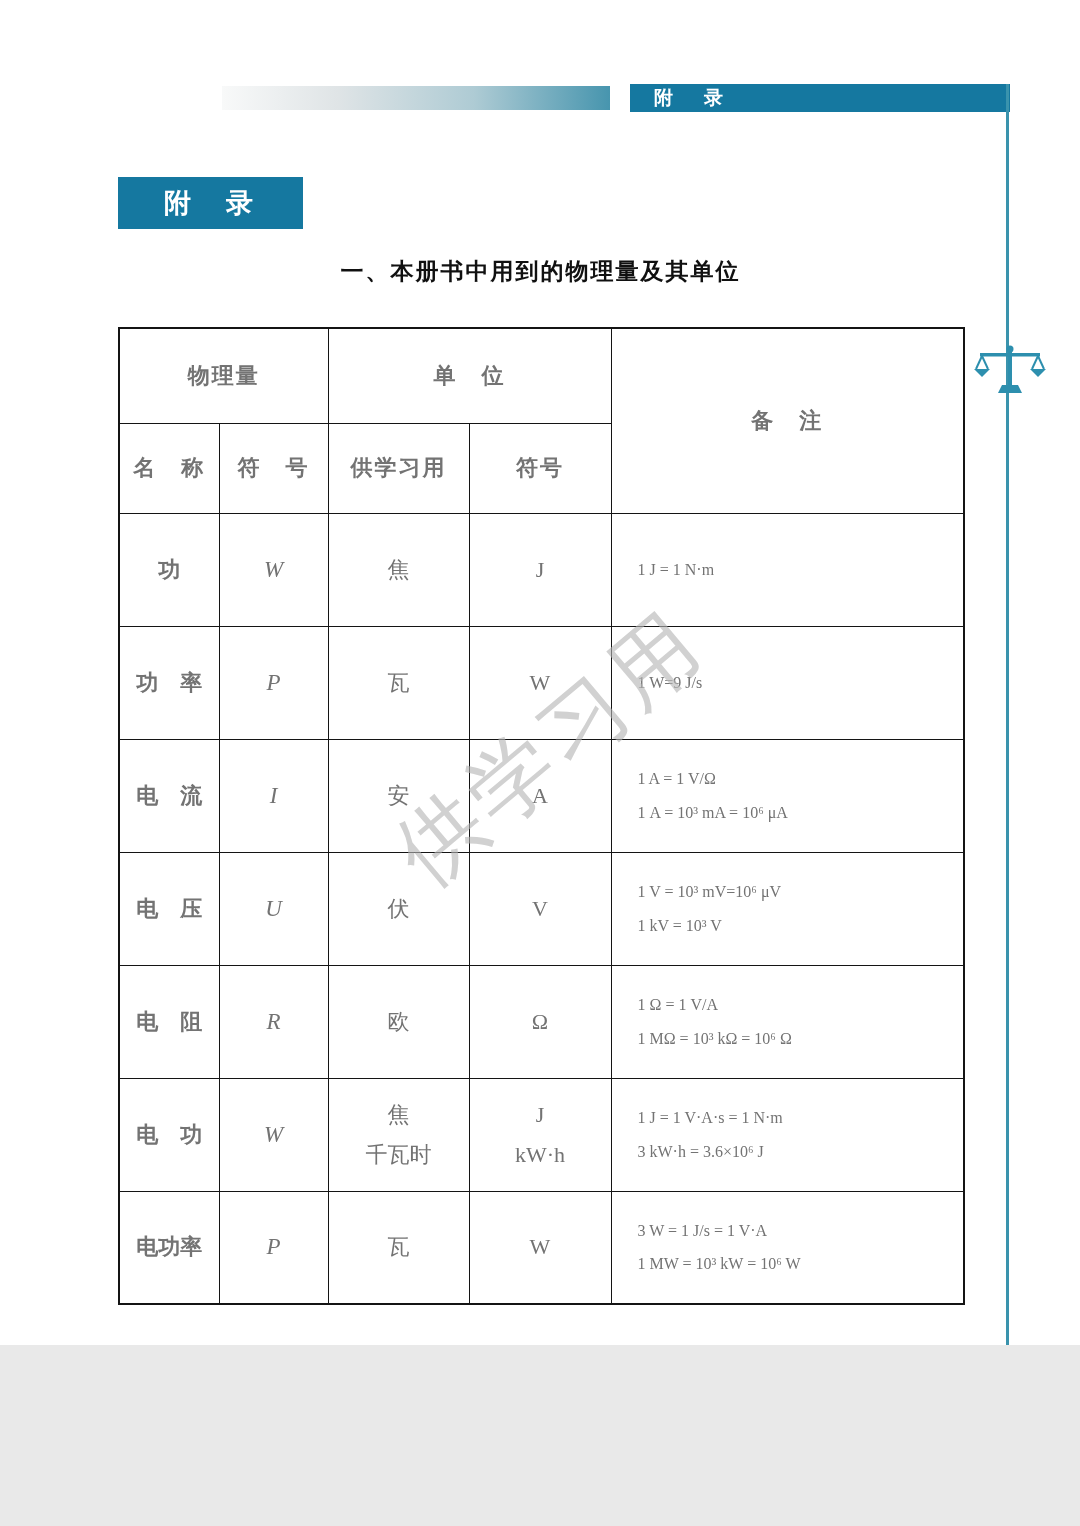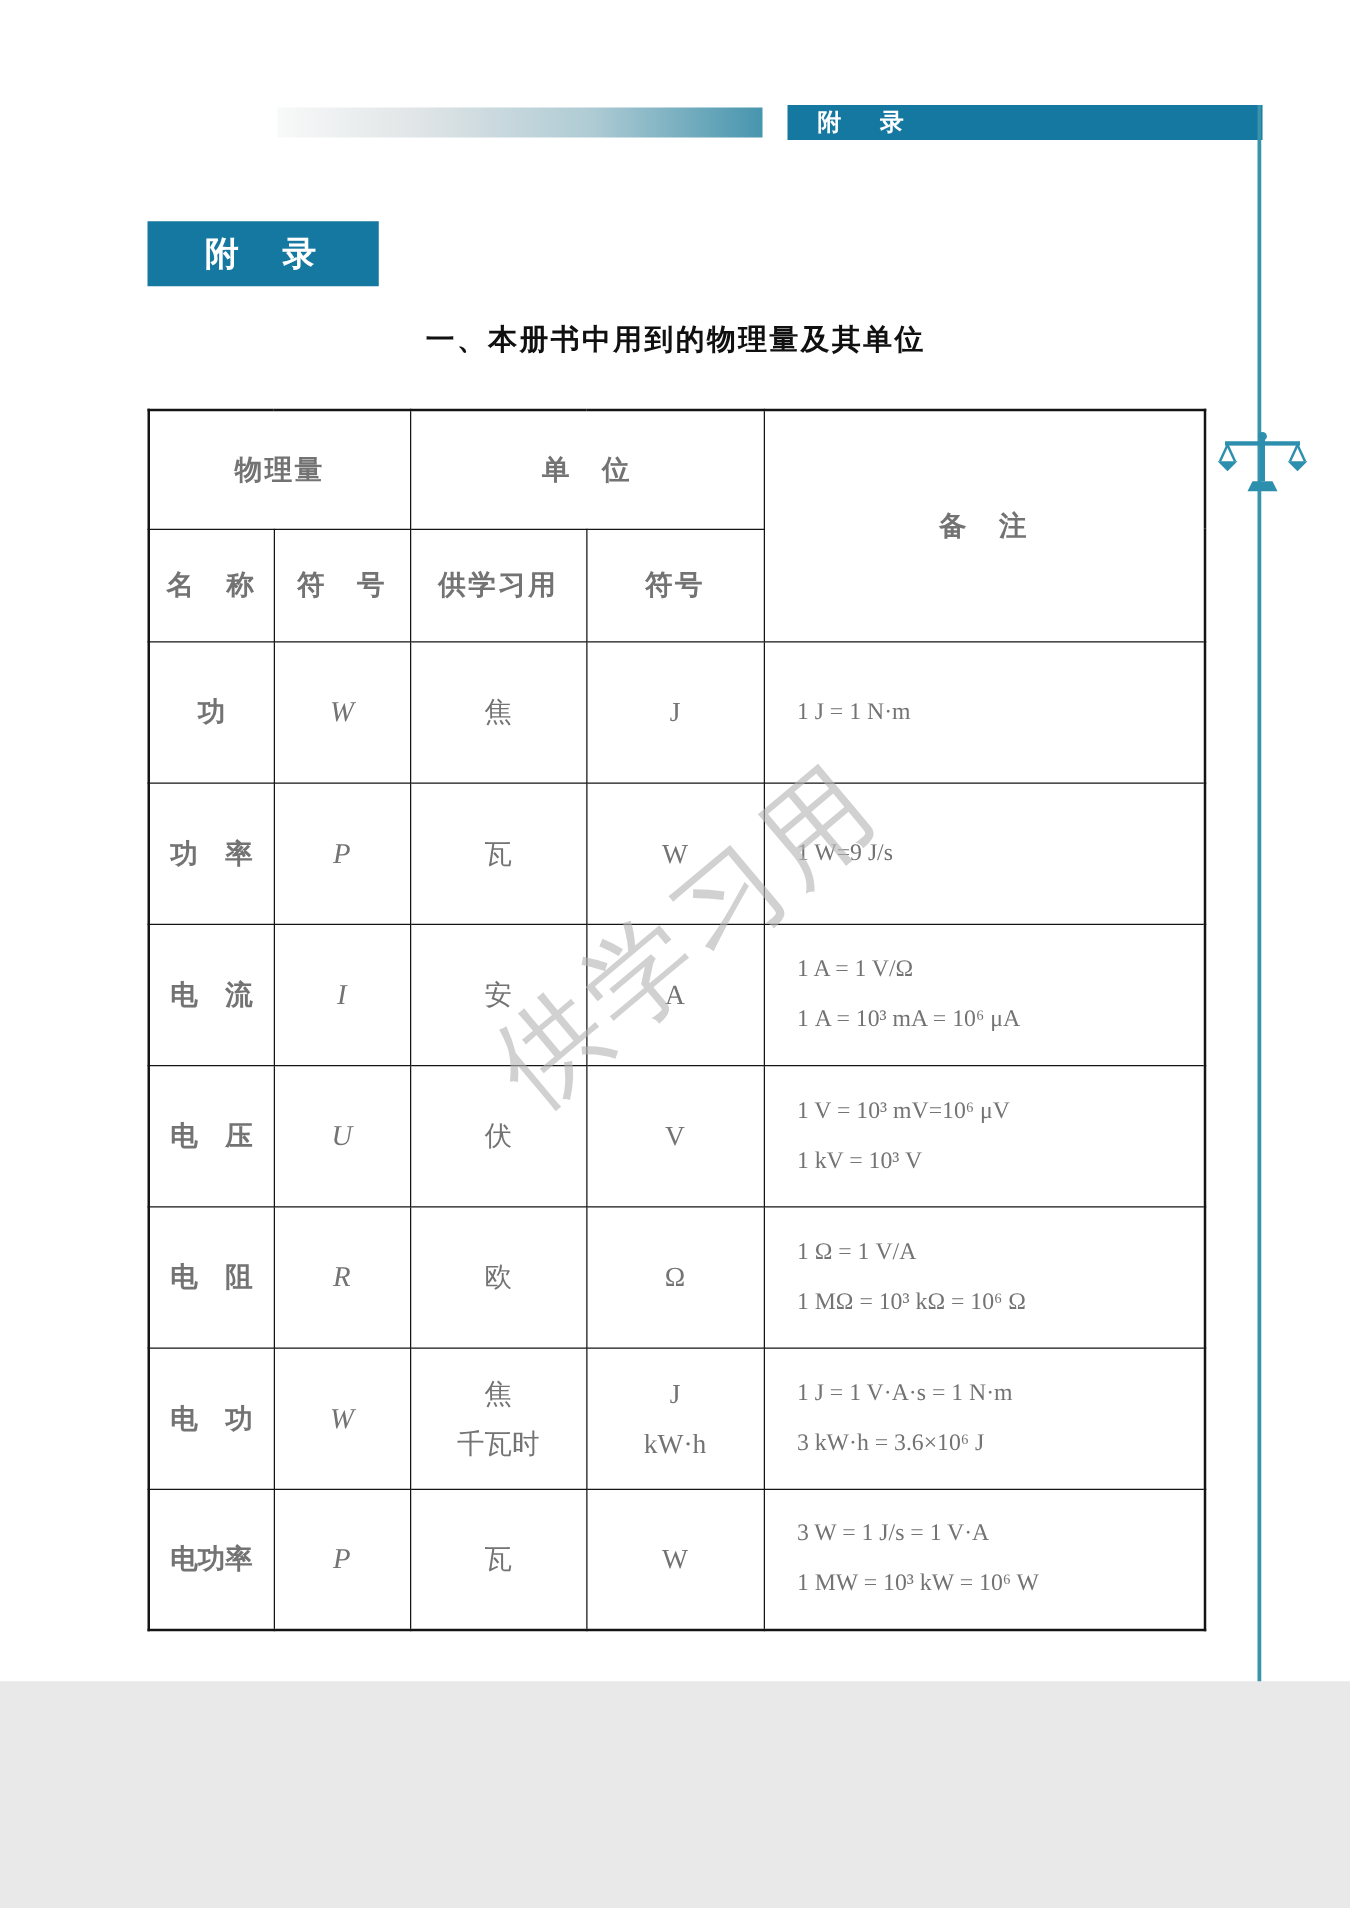--- a/index.html
+++ b/index.html
@@ -53,21 +53,21 @@
   }
   .units-table th { font-size:22px; font-weight:bold; letter-spacing:2px; }
   tr.hr1 { height:95px; }
   tr.hr2 { height:90px; }
   tr.dr  { height:113px; }
   td.name { font-weight:bold; font-size:22px; }
   td.sym  { font-family:"Liberation Serif", serif; font-style:italic; font-size:23px; }
   td.ucn  { font-size:22px; white-space:pre-line; line-height:1.8; }
   td.usym { font-family:"Liberation Serif", serif; font-size:22px; white-space:pre-line; line-height:1.8; }
   td.remark {
-    font-family:"Liberation Serif", serif; font-size:19px;
+    font-family:"Liberation Serif", serif; font-size:16px;
     text-align:left; padding-left:26px;
     white-space:pre-line; line-height:2.1;
   }
 
   
   .watermark {
     position:absolute; left:300px; top:690px; width:500px;
     text-align:center; font-size:86px; color:#b5b5b5; opacity:0.62;
     transform:rotate(-40deg); letter-spacing:6px;
     pointer-events:none; z-index:5;

